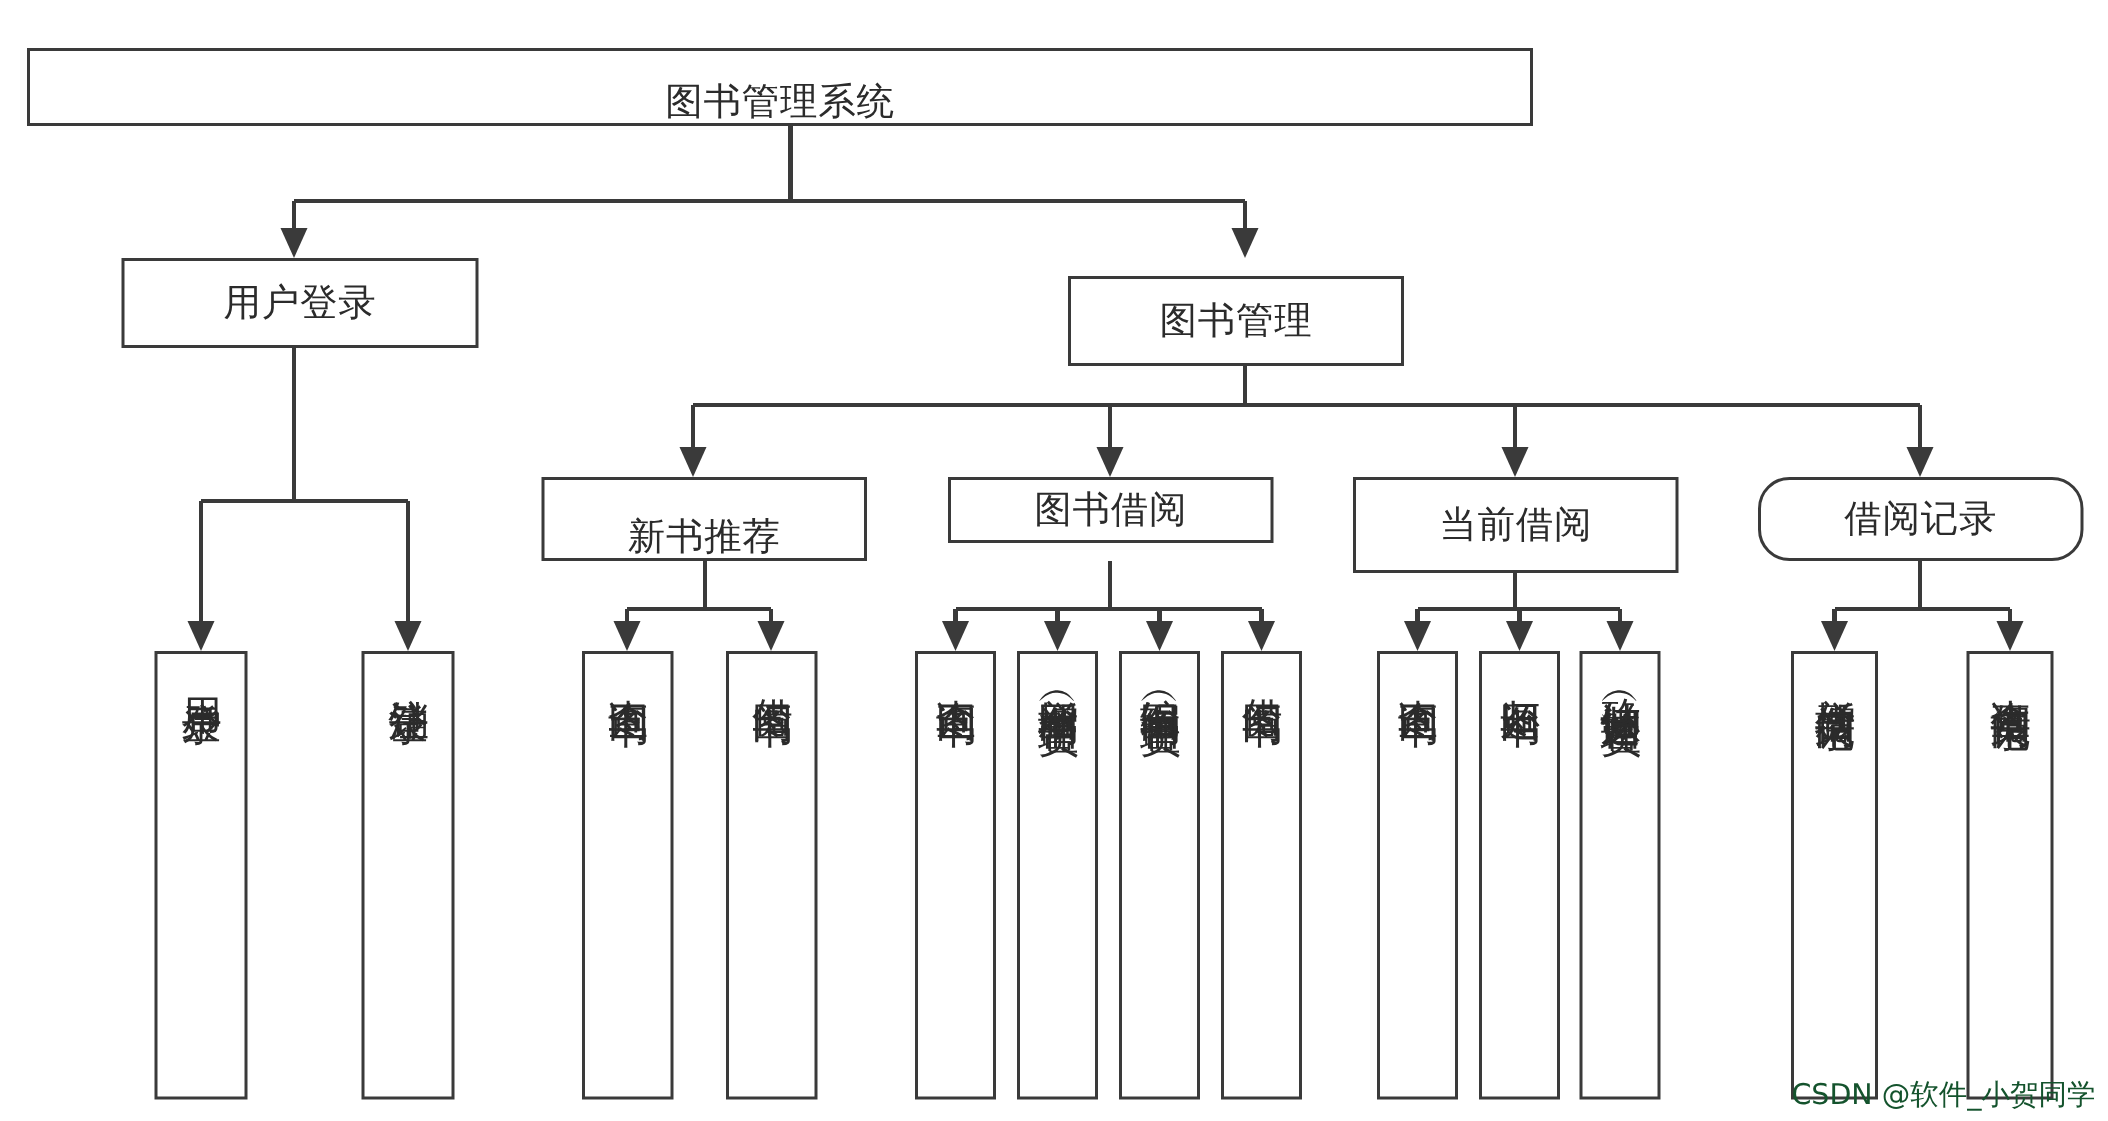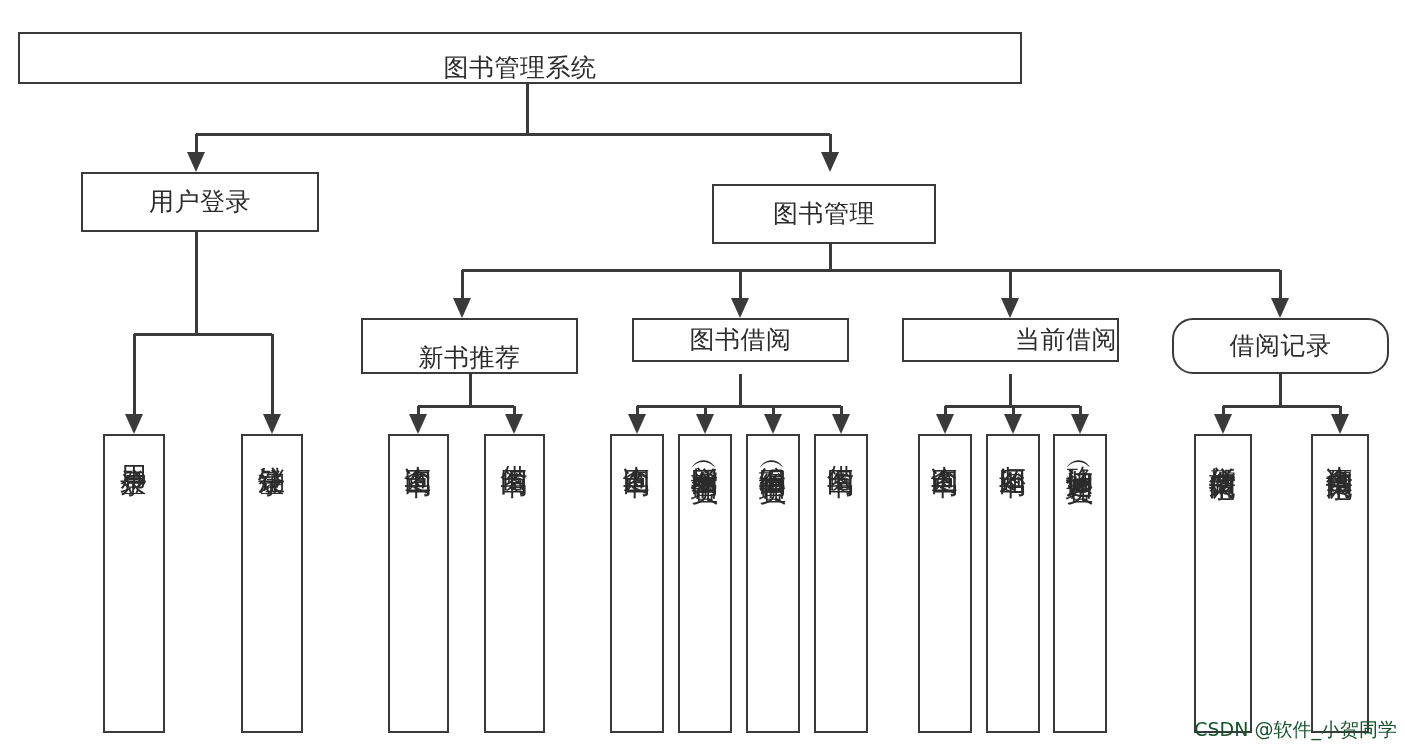--- a/index.html
+++ b/index.html
@@ -139,21 +139,21 @@
       </div>
       <div class="node-box node-h" style="left: 712px; top: 172px; width: 224px; height: 60px; margin-top: 12px;">
         <span class="node-label">图书管理</span>
       </div>
       <div class="node-box node-h" style="left: 361px; top: 318px; width: 217px; height: 56px; align-items: flex-end;">
         <span class="node-label">新书推荐</span>
       </div>
       <div class="node-box node-h" style="left: 632px; top: 318px; width: 217px; height: 44px;">
         <span class="node-label">图书借阅</span>
       </div>
-      <div class="node-box node-h" style="left: 902px; top: 318px; width: 217px; height: 44px; justify-content: flex-end;">
+      <div class="node-box node-h" style="left: 902px; top: 318px; width: 217px; height: 64px;">
         <span class="node-label">当前借阅</span>
       </div>
       <div class="node-box node-h" style="left: 1172px; top: 318px; width: 217px; height: 56px; border-radius: 21px;">
         <span class="node-label">借阅记录</span>
       </div>
       <div class="node-box node-v" style="left: 103px; top: 434px; width: 62px; height: 299px;">
         <span class="node-label">用户登录</span>
       </div>
       <div class="node-box node-v" style="left: 241px; top: 434px; width: 62px; height: 299px;">
         <span class="node-label">注销登录</span>

